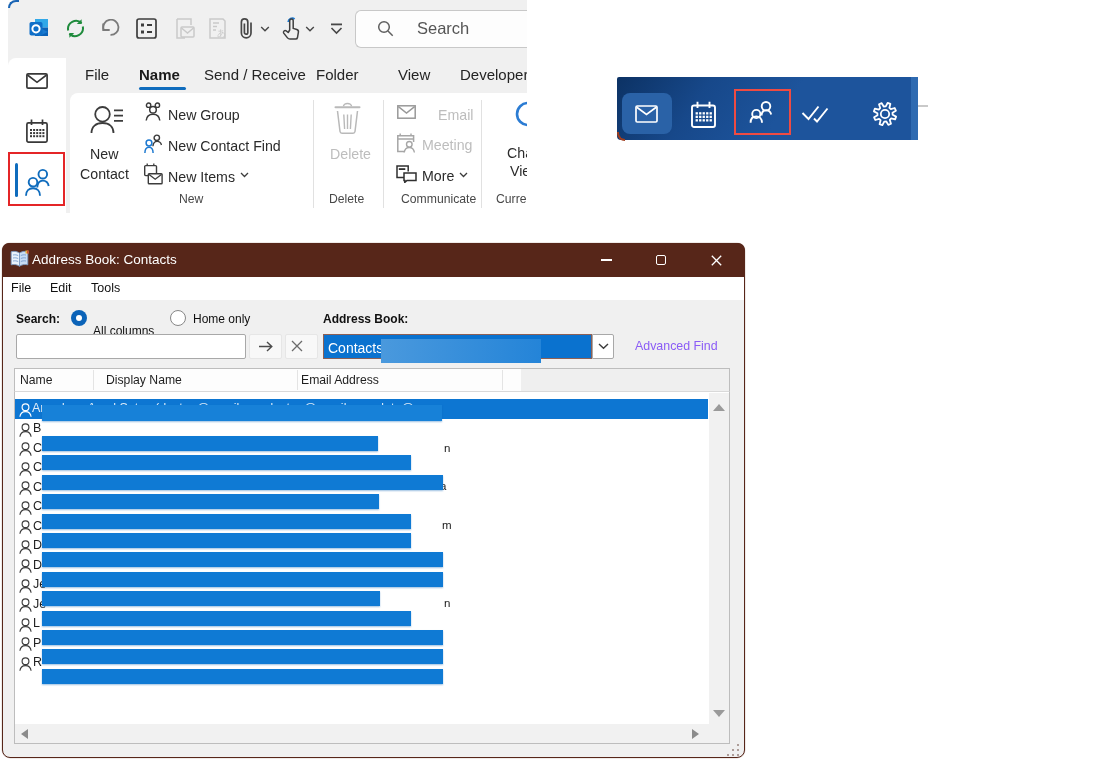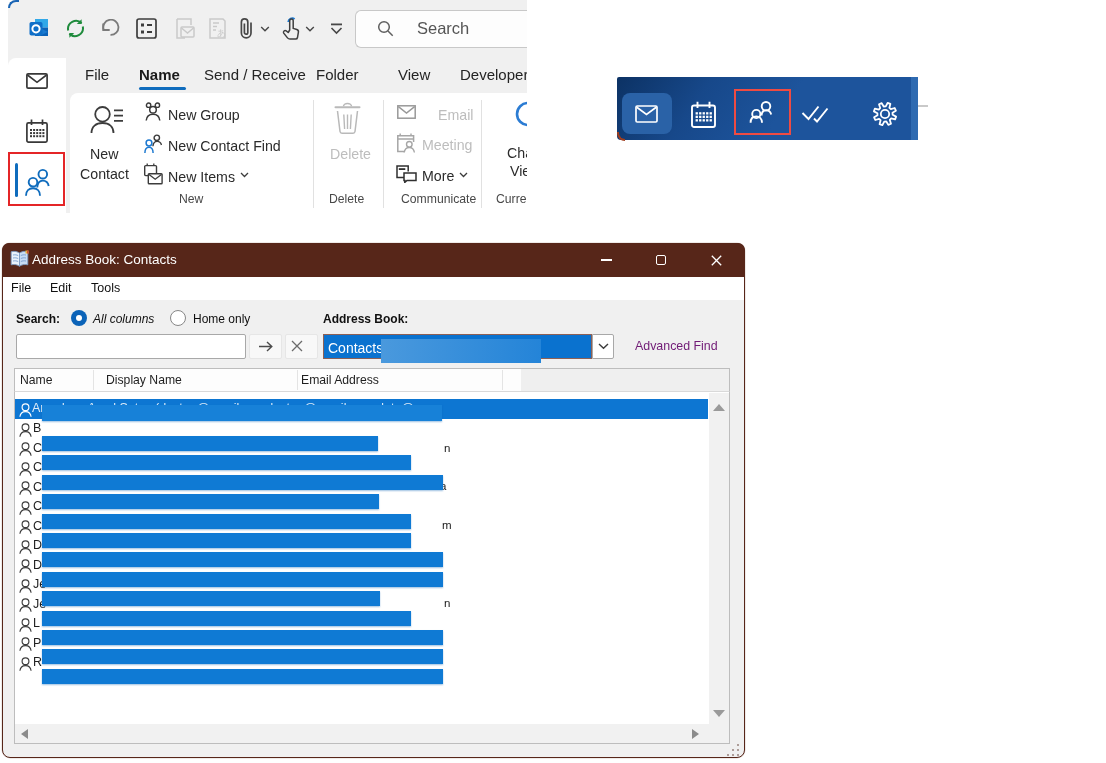--- a/index.html
+++ b/index.html
@@ -37,21 +37,21 @@
 #menubar { left:3px; top:277px; width:741px; height:23px; background:#fff; }
 .menu { position:absolute; top:281px; font-size:12.5px; color:#101010; }
 .dlg { position:absolute; font-size:12px; color:#101010; }
 .dlg.b { font-weight:bold; }
 #sinput { left:16px; top:334px; width:230px; height:25px; background:#fff; border:1px solid #a8a8a8; border-radius:2px; }
 .sbtn { position:absolute; top:334px; width:33px; height:25px; background:#f8f8f8; border:1px solid #e6e6e6; border-radius:2px; }
 #combo-sel { left:323px; top:334px; width:269px; height:25px; background:#0a72cf; border:1px solid #8d6055; }
 #combo-txt { left:328px; top:340px; font-size:14px; color:#fff; }
 #combo-btn { left:592px; top:334px; width:22px; height:25px; background:#fff; border:1px solid #a8a8a8; border-radius:0 2px 2px 0; }
 #combo-redact { left:381px; top:339px; width:160px; height:24px; background:linear-gradient(90deg,#4a99dd,#2484d8); }
-#advfind { left:635px; top:339px; font-size:12.4px; color:#701a75; }
+#advfind { left:635px; top:339px; font-size:12.4px; color:#8b5cf6; }
 
 
 #thead { left:14px; top:368px; width:716px; height:24px; background:#fdfdfd; border:1px solid #bdbdbd; border-bottom:1px solid #d9d9d9; }
 #tbody { left:14px; top:392px; width:716px; height:352px; background:#fff; border:1px solid #bdbdbd; border-top:none; }
 .hcol { position:absolute; top:373px; font-size:12.2px; color:#1f1f1f; }
 .hsep { position:absolute; top:370px; width:1px; height:20px; background:#e4e4e4; }
 .bar { position:absolute; left:42px; height:15px; background:#0f7ad4; box-shadow:0 1px 1.5px rgba(13,100,180,0.4); z-index:2; }
 .rowletter { position:absolute; left:33px; font-size:12.5px; color:#1f1f1f; }
 .rowtail { position:absolute; font-size:11.5px; color:#1a1a1a; z-index:1; }
 .person { position:absolute; left:19px; }
@@ -331,21 +331,21 @@
   <div class="abs" id="win"></div>
   <div class="abs" id="titlebar"></div>
   <div class="abs" id="title-txt">Address Book: Contacts</div>
   <div class="abs" id="menubar"></div>
   <div class="menu" style="left:11px;">File</div>
   <div class="menu" style="left:50px;">Edit</div>
   <div class="menu" style="left:91px;">Tools</div>
 
   <div class="dlg b" style="left:16px; top:312px;">Search:</div>
   <div class="radio-on" style="left:71px; top:310px;"></div>
-  <div class="dlg" style="left:93px; top:312px;font-style:italic;">All columns</div>
+  <div class="dlg" style="left:93px; top:324px;">All columns</div>
   <div class="radio-off" style="left:170px; top:310px;"></div>
   <div class="dlg" style="left:193px; top:312px;">Home only</div>
   <div class="dlg b" style="left:323px; top:312px;">Address Book:</div>
   <div class="abs" id="sinput"></div>
   <div class="sbtn" style="left:249px;"></div>
   <div class="sbtn" style="left:285px;"></div>
   <div class="abs" id="combo-sel"></div>
   <div class="abs" id="combo-txt">Contacts -</div>
   <div class="abs" id="combo-redact"></div>
   <div class="abs" id="combo-btn"></div>

